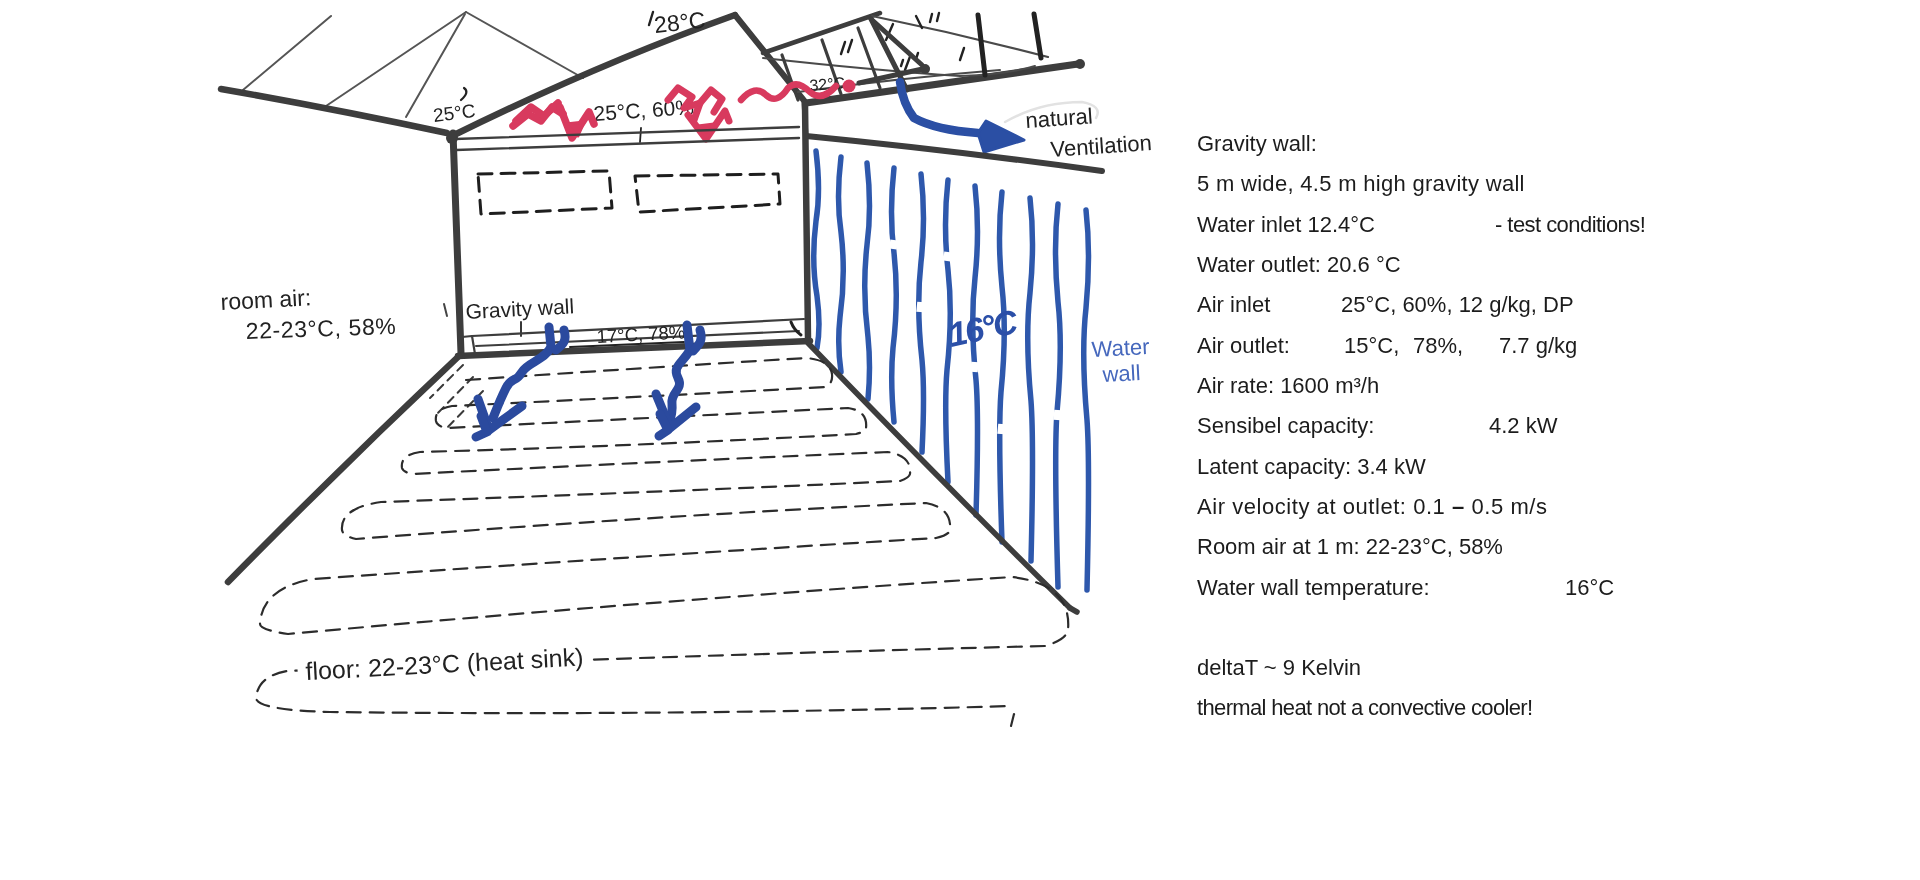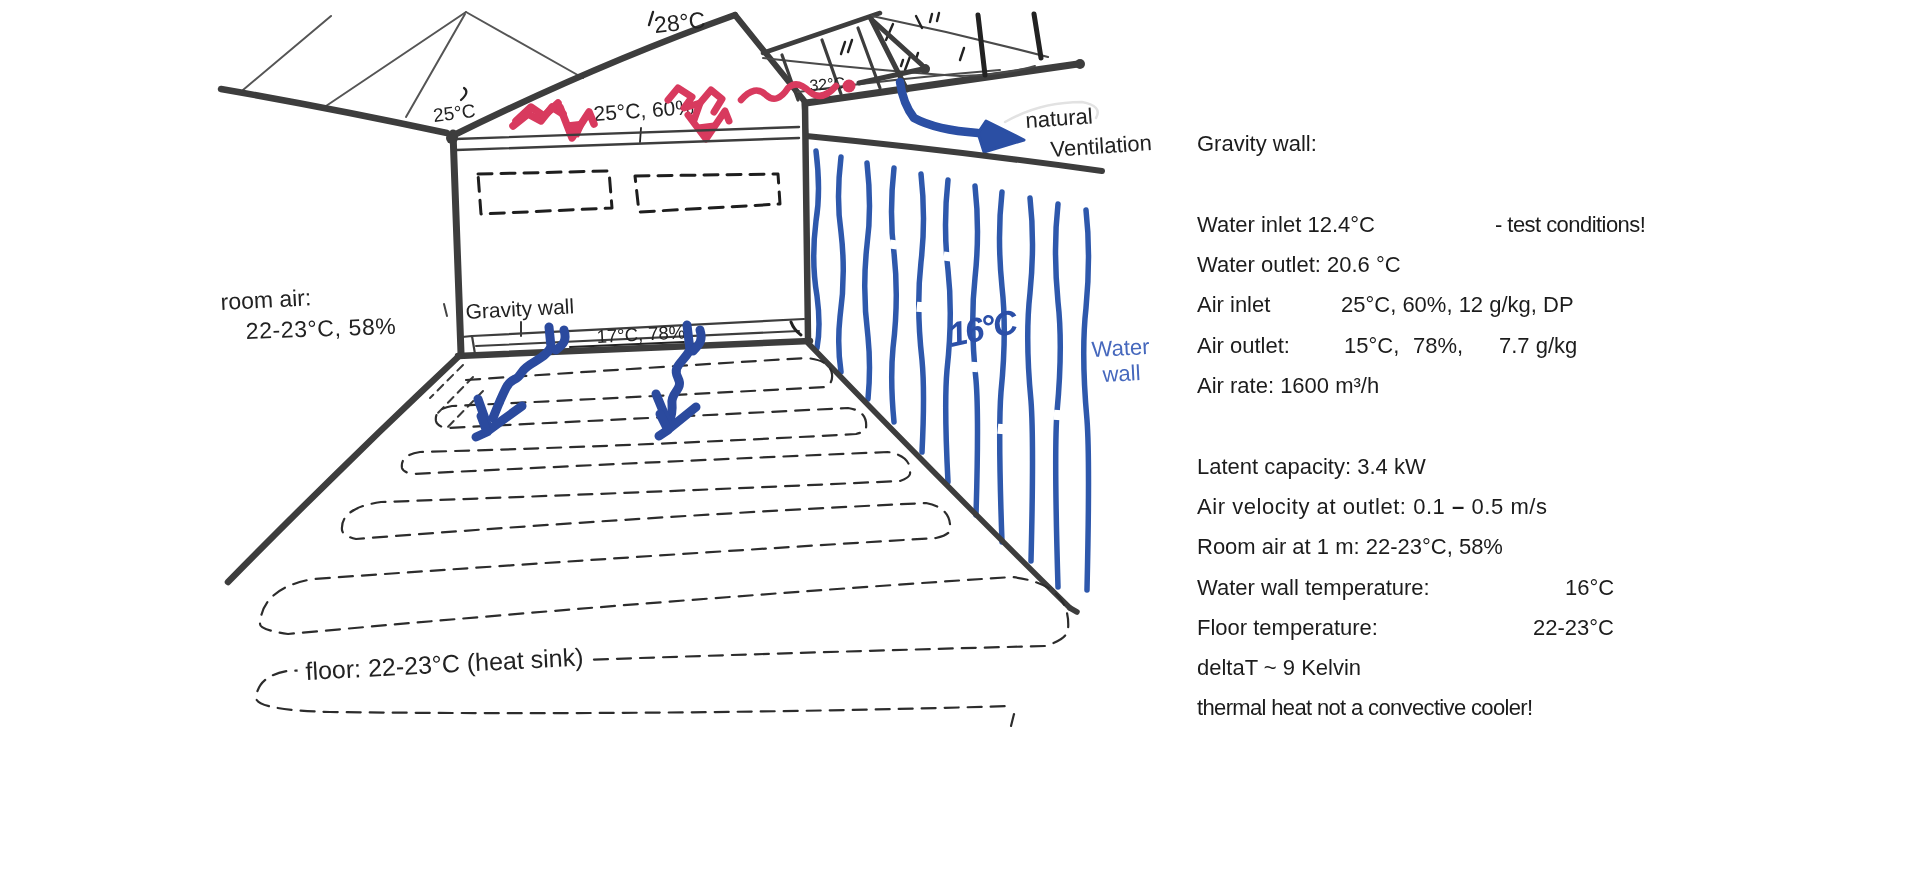--- a/index.html
+++ b/index.html
@@ -244,26 +244,27 @@
 </g>
 
 <rect x="298" y="641" width="292" height="50" fill="#ffffff" stroke="none" transform="rotate(-3 306 678)"></rect>
 <g fill="#222" stroke="none" font-family="Liberation Sans" font-size="25px">
         <text x="306" y="680" transform="rotate(-3 306 680)">floor: 22-23°C (heat sink)</text>
       </g>
 </svg>
 
 <div class="specs">
 <div class="ln" style="top:124px">Gravity wall:</div>
+<div class="ln" style="top:164px;letter-spacing:0.3px">5 m wide, 4.5 m high gravity wall</div>
 <div class="ln" style="top:205px">Water inlet 12.4°C<span class="seg b" style="left:298px;letter-spacing:-0.55px">- test conditions!</span></div>
 <div class="ln" style="top:245px">Water outlet: 20.6 °C</div>
 <div class="ln" style="top:285px">Air inlet<span class="seg" style="left:144px">25°C, 60%, 12 g/kg, DP</span></div>
 <div class="ln" style="top:326px">Air outlet:<span class="seg" style="left:147px">15°C,</span><span class="seg" style="left:216px">78%,</span><span class="seg" style="left:302px">7.7 g/kg</span></div>
 <div class="ln" style="top:366px">Air rate: 1600 m³/h</div>
+<div class="ln" style="top:406px">Sensibel capacity:<span class="seg" style="left:292px">4.2 kW</span></div>
 <div class="ln" style="top:447px">Latent capacity: 3.4 kW</div>
 <div class="ln" style="top:487px;letter-spacing:0.55px">Air velocity at outlet: 0.1 <b>–</b> 0.5 m/s</div>
 <div class="ln" style="top:527px">Room air at 1 m: 22-23°C, 58%</div>
 <div class="ln" style="top:568px">Water wall temperature:<span class="seg" style="left:368px">16°C</span></div>
-<div class="ln" style="top:608px">Floor temperature:<span class="seg" style="left:336px">22-23°C</span></div>
 <div class="ln" style="top:648px">deltaT ~ 9 Kelvin</div>
 <div class="ln b" style="top:688px;letter-spacing:-0.65px">thermal heat not a convective cooler!</div>
 </div>
 </div>
 
 </body></html>

